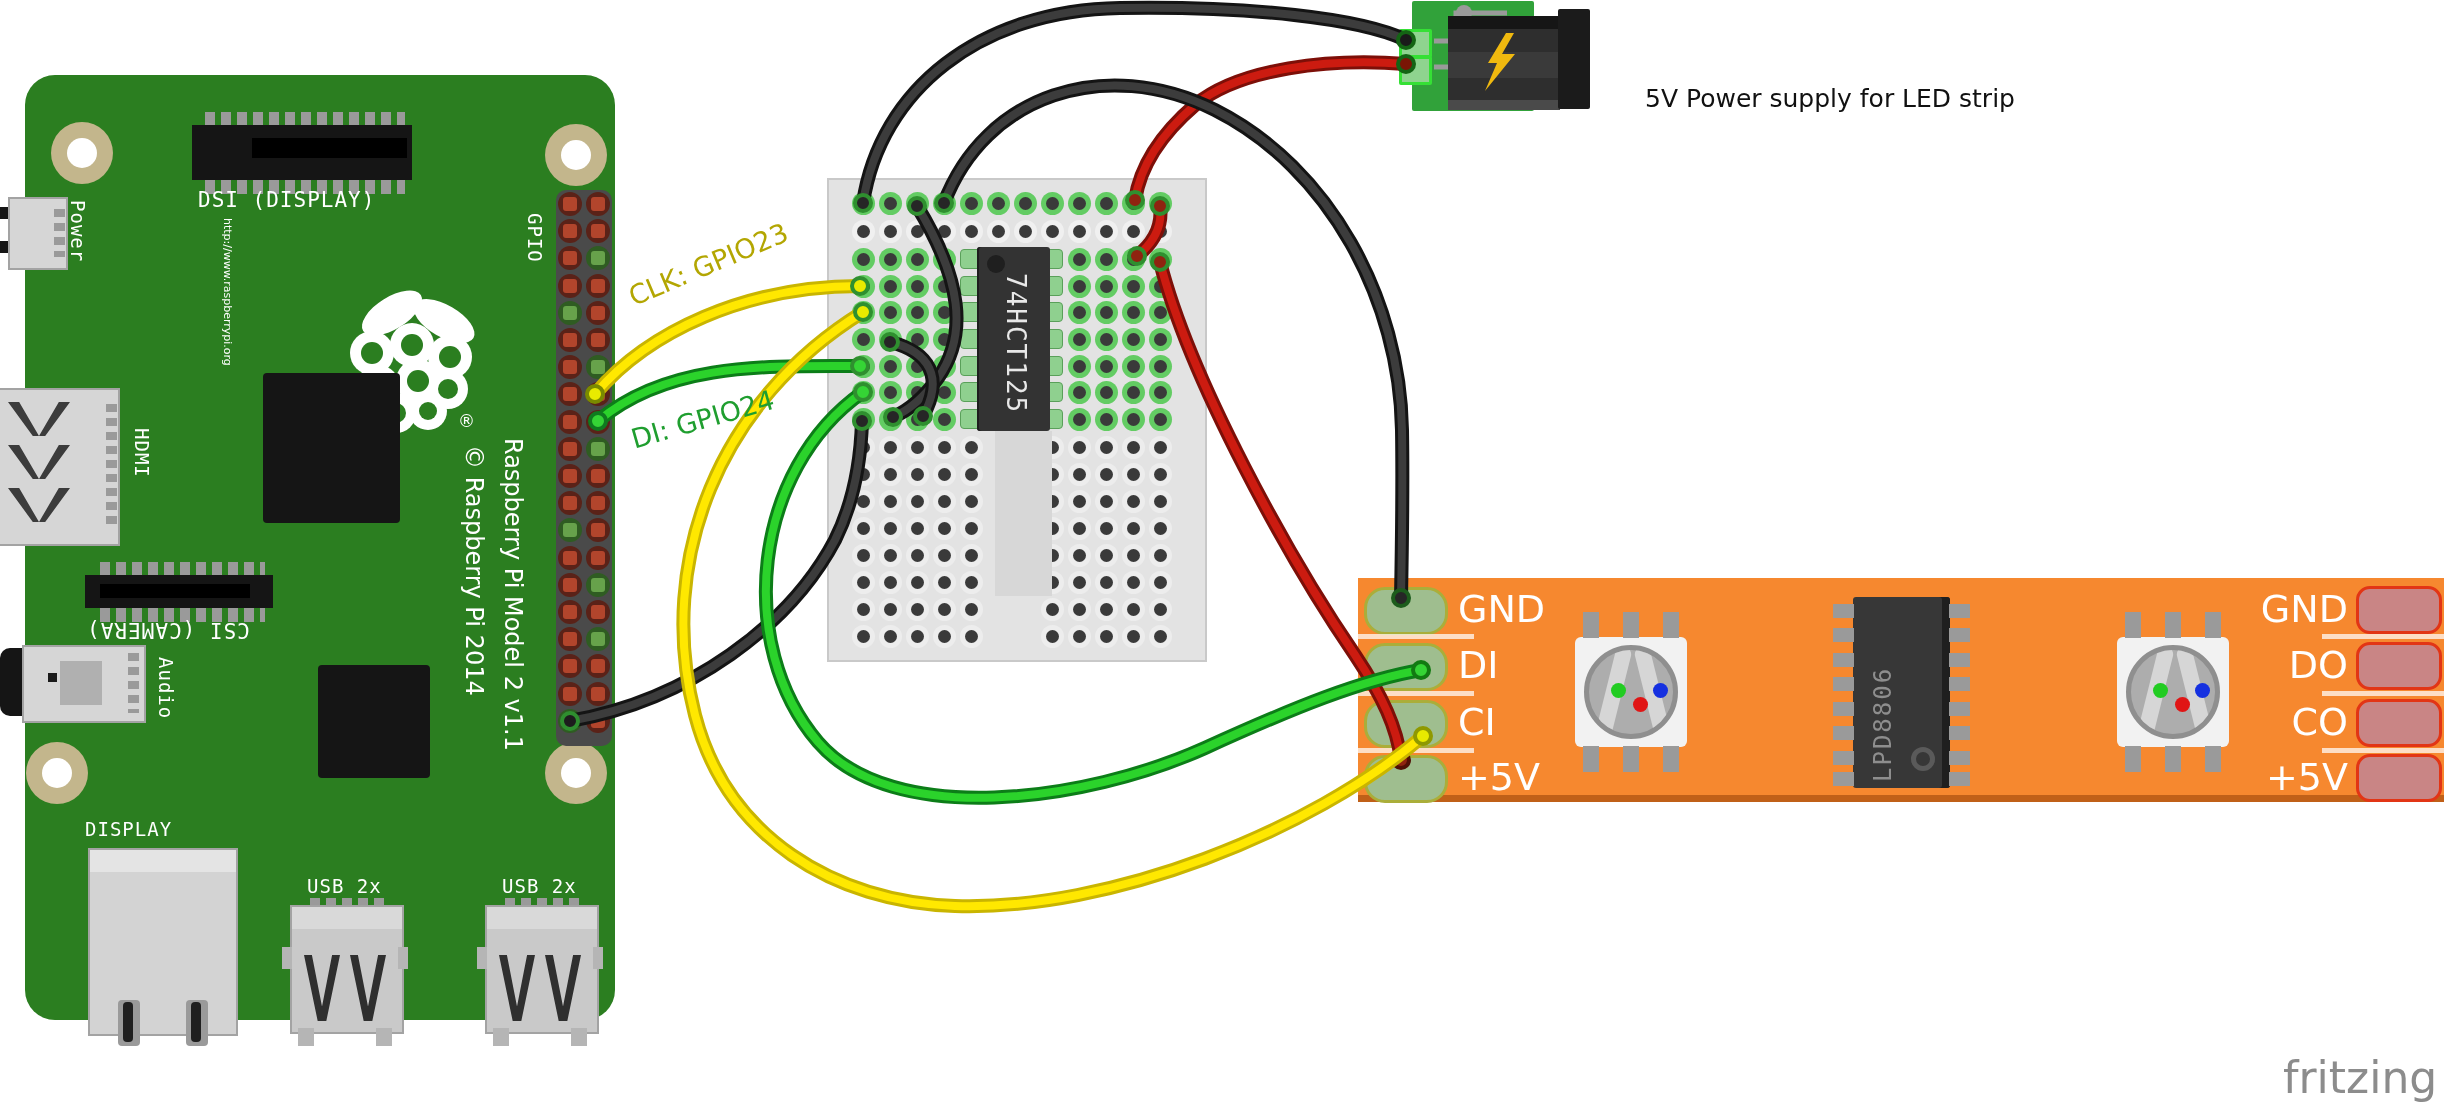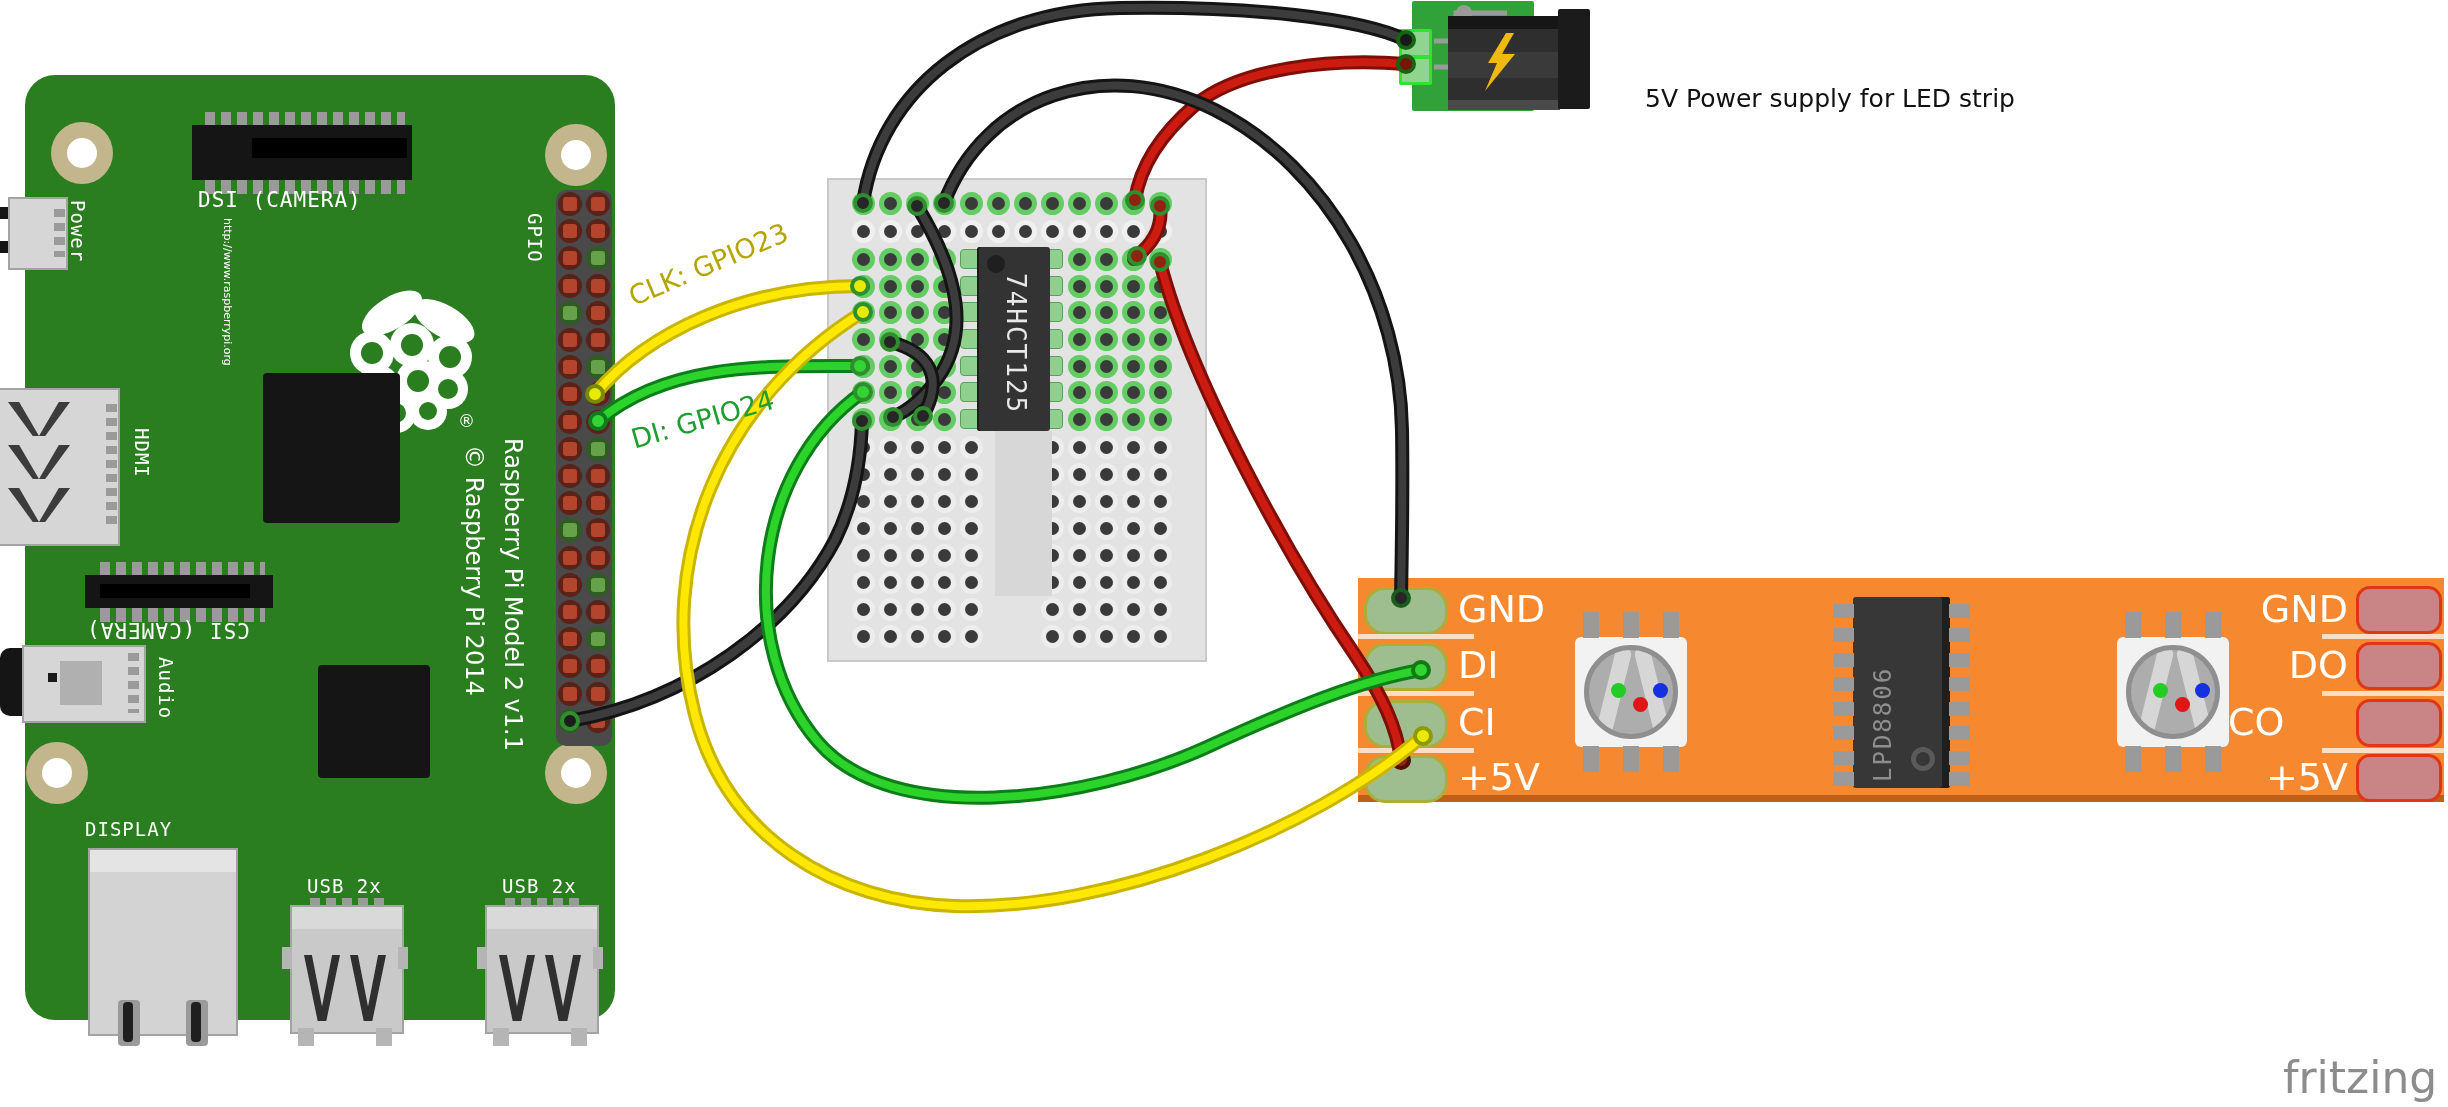--- a/index.html
+++ b/index.html
@@ -72,21 +72,21 @@
     <div class="mount" style="left:26px;top:47px;"></div>
     <div class="mount" style="left:520px;top:49px;"></div>
     <div class="mount" style="left:1px;top:667px;"></div>
     <div class="mount" style="left:520px;top:667px;"></div>
 
     <div class="teeth-h" style="left:180px;top:37px;width:200px;"></div>
     <div class="blackpart" style="left:167px;top:50px;width:220px;height:55px;">
       <div class="blackpart" style="left:60px;top:13px;width:155px;height:20px;background:#000;"></div>
     </div>
     <div class="teeth-h" style="left:180px;top:105px;width:200px;"></div>
-    <div class="mono abs" style="left:173px;top:113px;font-size:21px;">DSI (CAMERA)</div>
+    <div class="mono abs" style="left:173px;top:113px;font-size:21px;">DSI (DISPLAY)</div>
 
     <svg id="rlogo" viewBox="0 0 175 175">
       <g fill="#ffffff">
         <ellipse cx="72" cy="38" rx="34" ry="16" transform="rotate(-32 72 38)"></ellipse>
         <ellipse cx="124" cy="46" rx="34" ry="16" transform="rotate(30 124 46)"></ellipse>
         <circle cx="52" cy="78" r="22"></circle>
           <circle cx="92" cy="70" r="22"></circle>
           <circle cx="130" cy="82" r="22"></circle>
         <circle cx="58" cy="112" r="22"></circle>
           <circle cx="98" cy="106" r="22"></circle>
@@ -514,21 +514,21 @@
       <div class="striplab" style="left: 100px; top: 9px;">GND</div>
       <div class="padR" style="left: 998px; top: 8px;"></div>
       <div class="striplab" style="left: 870px; top: 9px; width: 120px; text-align: right;">GND</div>
       <div class="padL" style="left: 6px; top: 65px;"></div>
       <div class="striplab" style="left: 100px; top: 65px;">DI</div>
       <div class="padR" style="left: 998px; top: 64px;"></div>
       <div class="striplab" style="left: 870px; top: 65px; width: 120px; text-align: right;">DO</div>
       <div class="padL" style="left: 6px; top: 122px;"></div>
       <div class="striplab" style="left: 100px; top: 122px;">CI</div>
       <div class="padR" style="left: 998px; top: 121px;"></div>
-      <div class="striplab" style="left: 870px; top: 122px; width: 120px; text-align: left;">CO</div>
+      <div class="striplab" style="left: 870px; top: 122px; width: 120px; text-align: right;">CO</div>
       <div class="padL" style="left: 6px; top: 177px;"></div>
       <div class="striplab" style="left: 100px; top: 177px;">+5V</div>
       <div class="padR" style="left: 998px; top: 176px;"></div>
       <div class="striplab" style="left: 870px; top: 177px; width: 120px; text-align: right;">+5V</div>
       <div class="sep" style="left: 0px; top: 56px; width: 116px;"></div>
       <div class="sep" style="left: 964px; top: 56px; width: 122px;"></div>
       <div class="sep" style="left: 0px; top: 113px; width: 116px;"></div>
       <div class="sep" style="left: 964px; top: 113px; width: 122px;"></div>
       <div class="sep" style="left: 0px; top: 170px; width: 116px;"></div>
       <div class="sep" style="left: 964px; top: 170px; width: 122px;"></div>

